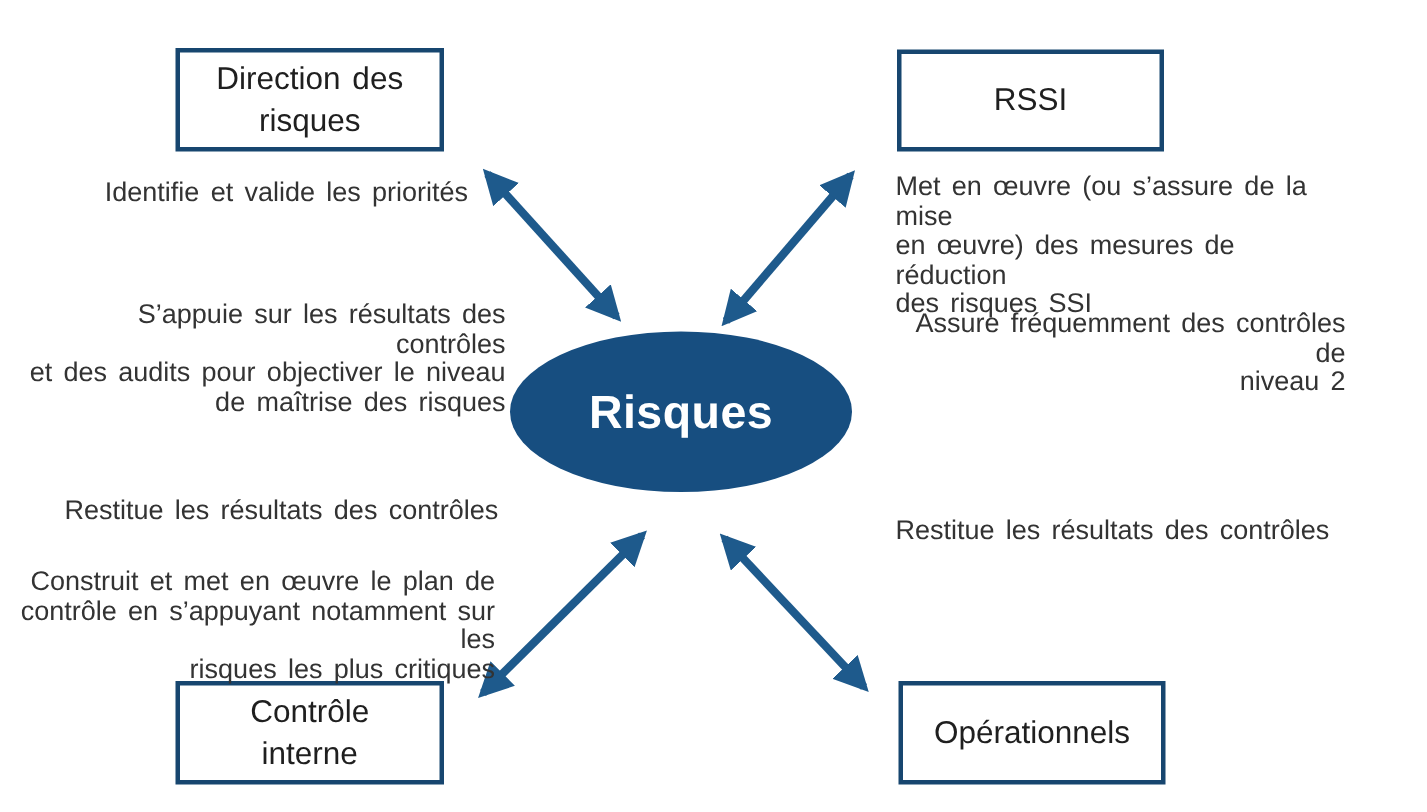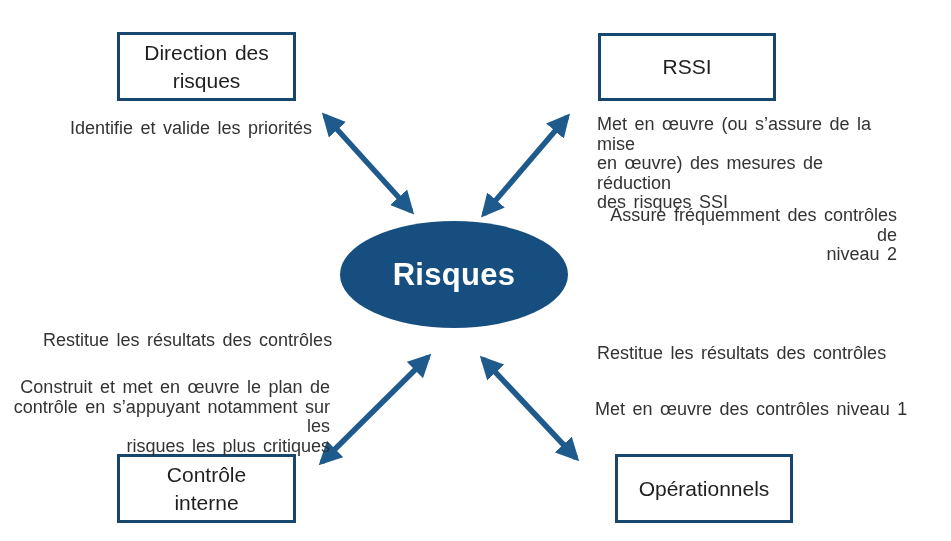--- a/index.html
+++ b/index.html
@@ -20,21 +20,21 @@
   .ah{fill:var(--arrow);}
   .node{
     position:absolute;box-sizing:border-box;border:3px solid var(--node-border);
     background:var(--bg);display:flex;align-items:center;justify-content:center;
     text-align:center;font-size:21px;line-height:1.3;color:var(--label-text);
     white-space:pre-line;word-spacing:2px;
   }
   .node-direction{left:117px;top:32px;width:179px;height:69px;}
   .node-rssi{left:598px;top:33px;width:178px;height:68px;}
   .node-controle{left:117px;top:454px;width:179px;height:69px;}
-  .node-operationnels{left:599px;top:454px;width:178px;height:69px;margin-left:16px;}
+  .node-operationnels{left:599px;top:454px;width:178px;height:69px;}
   .ellipse{
     position:absolute;left:340px;top:221px;width:228px;height:107px;
     background:var(--ellipse-fill);border-radius:50%;
     display:flex;align-items:center;justify-content:center;
   }
   .ellipse span{color:#fff;font-weight:bold;font-size:31px;letter-spacing:0.3px;}
   .annot{
     position:absolute;font-size:18px;line-height:19.5px;color:var(--annot-text);
     white-space:pre-line;word-spacing:2.5px;
   }
@@ -73,31 +73,33 @@
 interne</div>
 
   <div class="node node-operationnels">Opérationnels</div>
 
   <div class="ellipse">
     <span>Risques</span>
   </div>
 
   <div class="annot a-direction-1">Identifie et valide les priorités</div>
 
+  <div class="annot a-direction-2">S’appuie sur les résultats des contrôles
+et des audits pour objectiver le niveau
+de maîtrise des risques</div>
 
   <div class="annot a-controle-1">Restitue les résultats des contrôles</div>
 
   <div class="annot a-controle-2">Construit et met en œuvre le plan de
 contrôle en s’appuyant notamment sur les
 risques les plus critiques</div>
 
   <div class="annot a-rssi-1">Met en œuvre (ou s’assure de la mise
 en œuvre) des mesures de réduction
 des risques SSI</div>
 
   <div class="annot a-rssi-2">Assure fréquemment des contrôles de
 niveau 2</div>
 
   <div class="annot a-operationnels-1">Restitue les résultats des contrôles</div>
 
-  <div class="annot a-operationnels-2">Met en œuvre des contrôles niveau 1</div>
 
 </div>
 
 </body></html>

